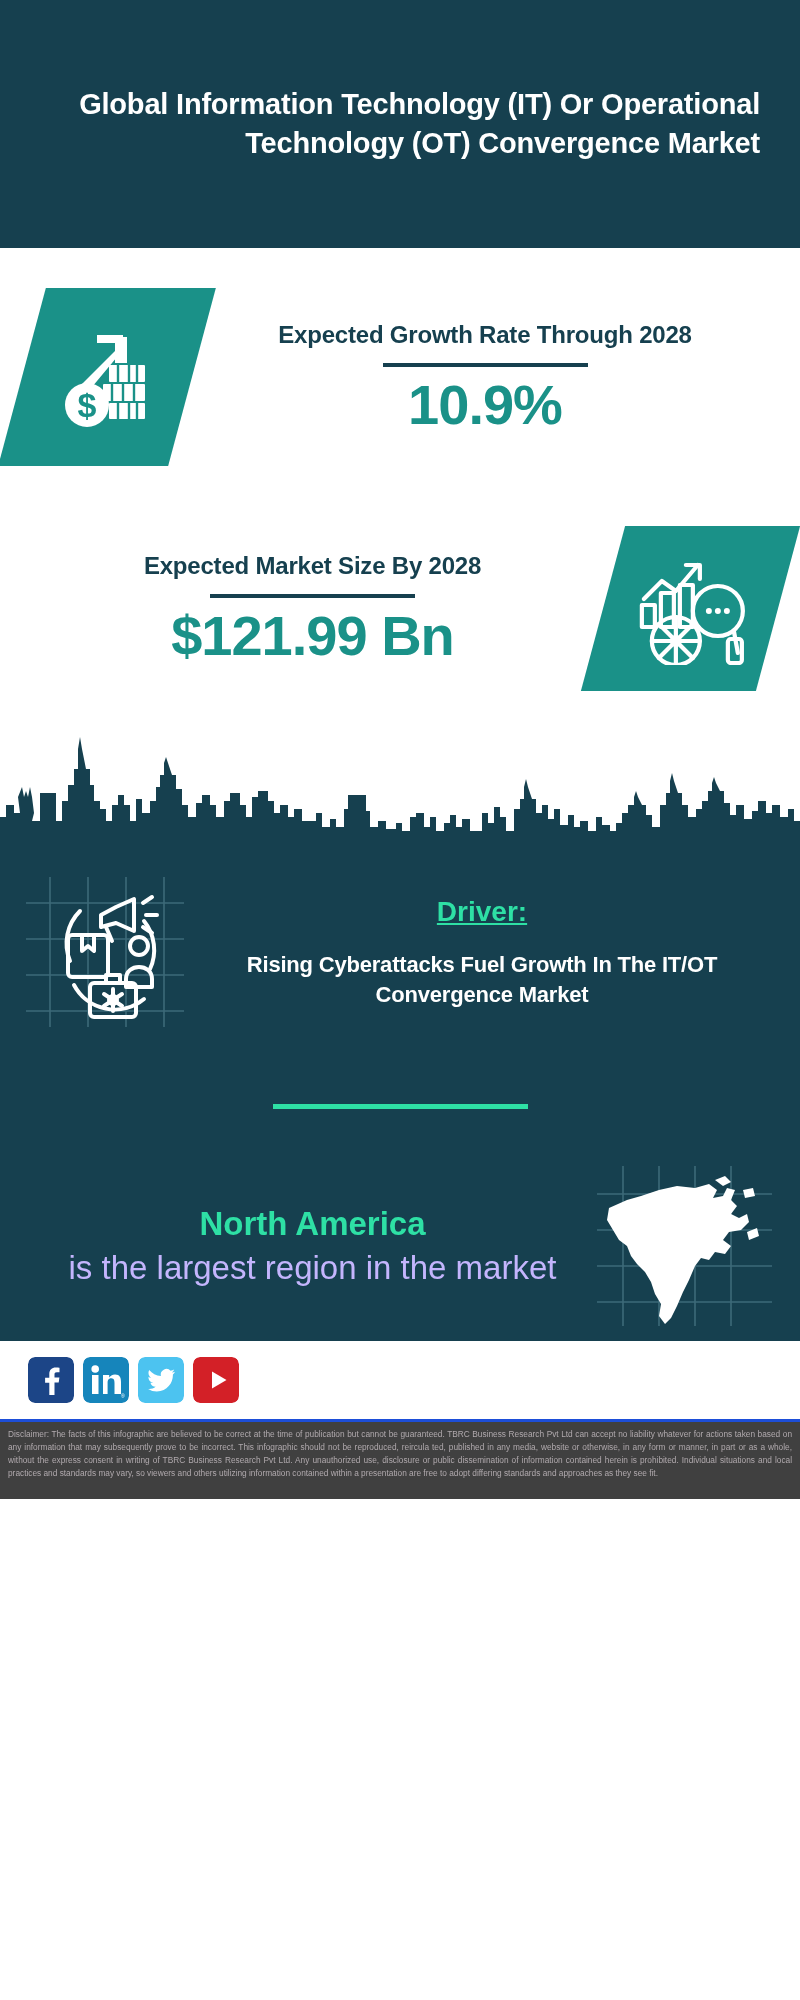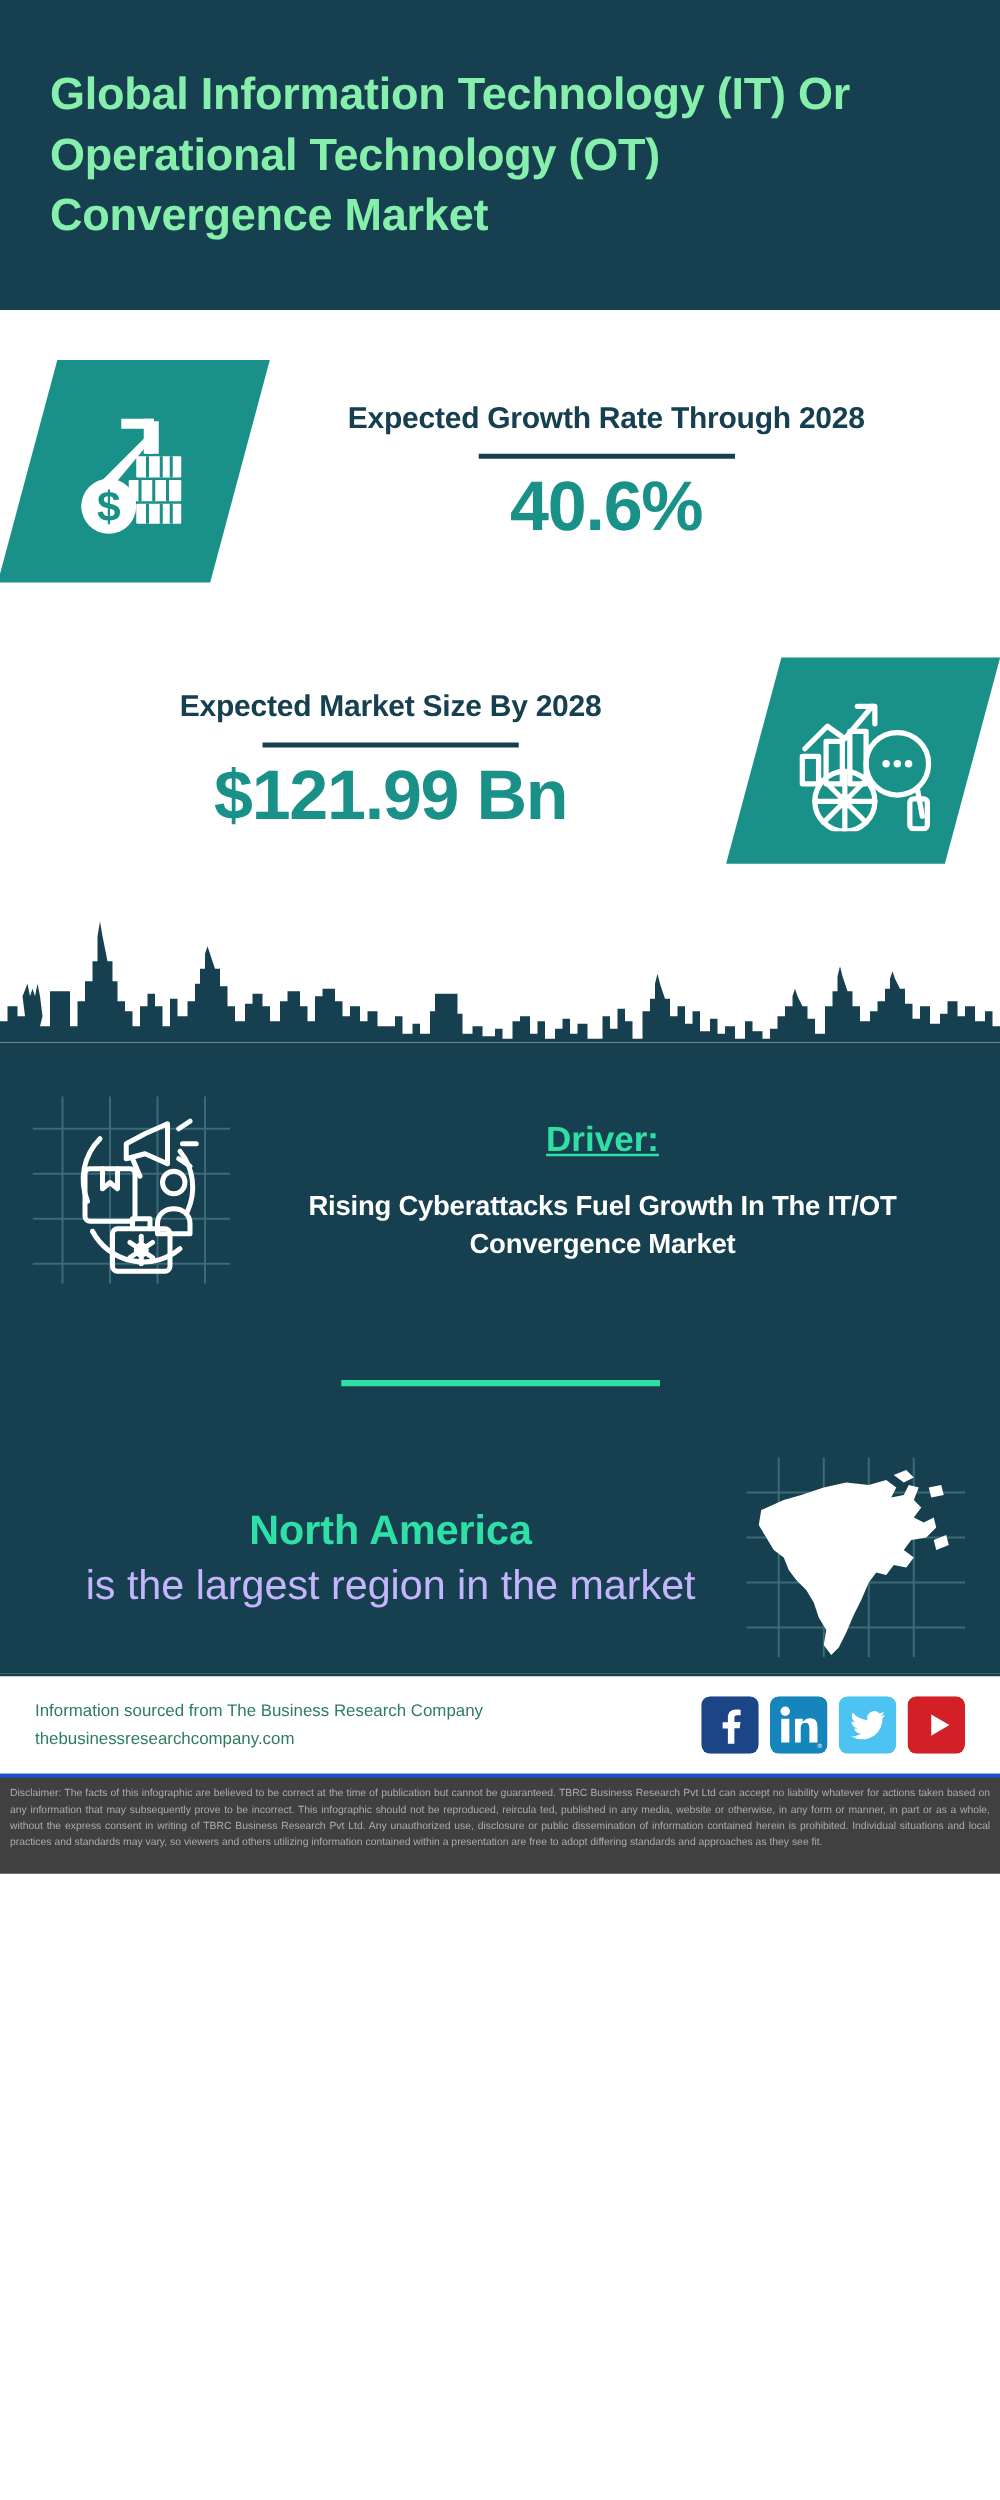--- a/index.html
+++ b/index.html
@@ -11,25 +11,25 @@
   }
 
   
   .header {
     background:#16404f;
     height:248px;
     display:flex; align-items:center; justify-content:center;
     padding:0 40px;
   }
   .header-title {
-    color:#86efac;
-    font-size:36px;
+    color:#ffffff;
+    font-size:29px;
     font-weight:bold;
     line-height:1.35;
-    text-align:left;
+    text-align:right;
     letter-spacing:-0.2px;
   }
 
   
   .white-zone { background:#ffffff; position:relative; }
 
   .stat-row {
     display:flex; align-items:center;
     padding:0 22px;
   }
@@ -162,21 +162,21 @@
           <line x1="78" y1="82" x2="78" y2="98"></line>
           <line x1="86" y1="82" x2="86" y2="98"></line>
         </g>
         <circle cx="36" cy="84" r="22" fill="#ffffff"></circle>
         <text x="36" y="96" font-family="'Liberation Sans',sans-serif" font-size="34" font-weight="bold" fill="#1a9188" text-anchor="middle">$</text>
       </svg>
     </div>
     <div class="stat-text">
       <div class="stat-label">Expected Growth Rate Through 2028</div>
       <div class="rule"></div>
-      <div class="stat-value">40.6%</div>
+      <div class="stat-value">10.9%</div>
     </div>
   </div>
 
   <div class="stat-row size">
     <div class="stat-text">
       <div class="stat-label">Expected Market Size By 2028</div>
       <div class="rule"></div>
       <div class="stat-value">$121.99 Bn</div>
     </div>
     <div class="para small">
@@ -278,24 +278,20 @@
           <path d="M118 14 L128 10 L134 16 L126 20 Z"></path>
           <path d="M146 24 L156 22 L158 30 L148 32 Z"></path>
           <path d="M150 66 L160 62 L162 70 L152 74 Z"></path>
         </g>
       </svg>
     </div>
   </div>
 </div>
 
 <div class="footer">
-  <div class="footer-text">
-    <div class="footer-line">Information sourced from The Business Research Company</div>
-    <div class="footer-line">thebusinessresearchcompany.com</div>
-  </div>
   <div class="socials">
     <svg class="social" viewBox="0 0 46 46">
       <rect width="46" height="46" rx="7" fill="#1c4587"></rect>
       <path fill="#ffffff" d="M26.5 38V25.5h4.2l.7-5h-4.9v-3c0-1.4.4-2.3 2.4-2.3h2.6V10.8c-.5-.06-2-.2-3.8-.2-3.8 0-6.4 2.3-6.4 6.5v3.6h-4.2v5h4.2V38z"></path>
     </svg>
     <svg class="social" viewBox="0 0 46 46">
       <rect width="46" height="46" rx="7" fill="#1685bb"></rect>
       <g fill="#ffffff">
         <rect x="9" y="18" width="6.5" height="19"></rect>
         <circle cx="12.2" cy="12" r="3.8"></circle>

